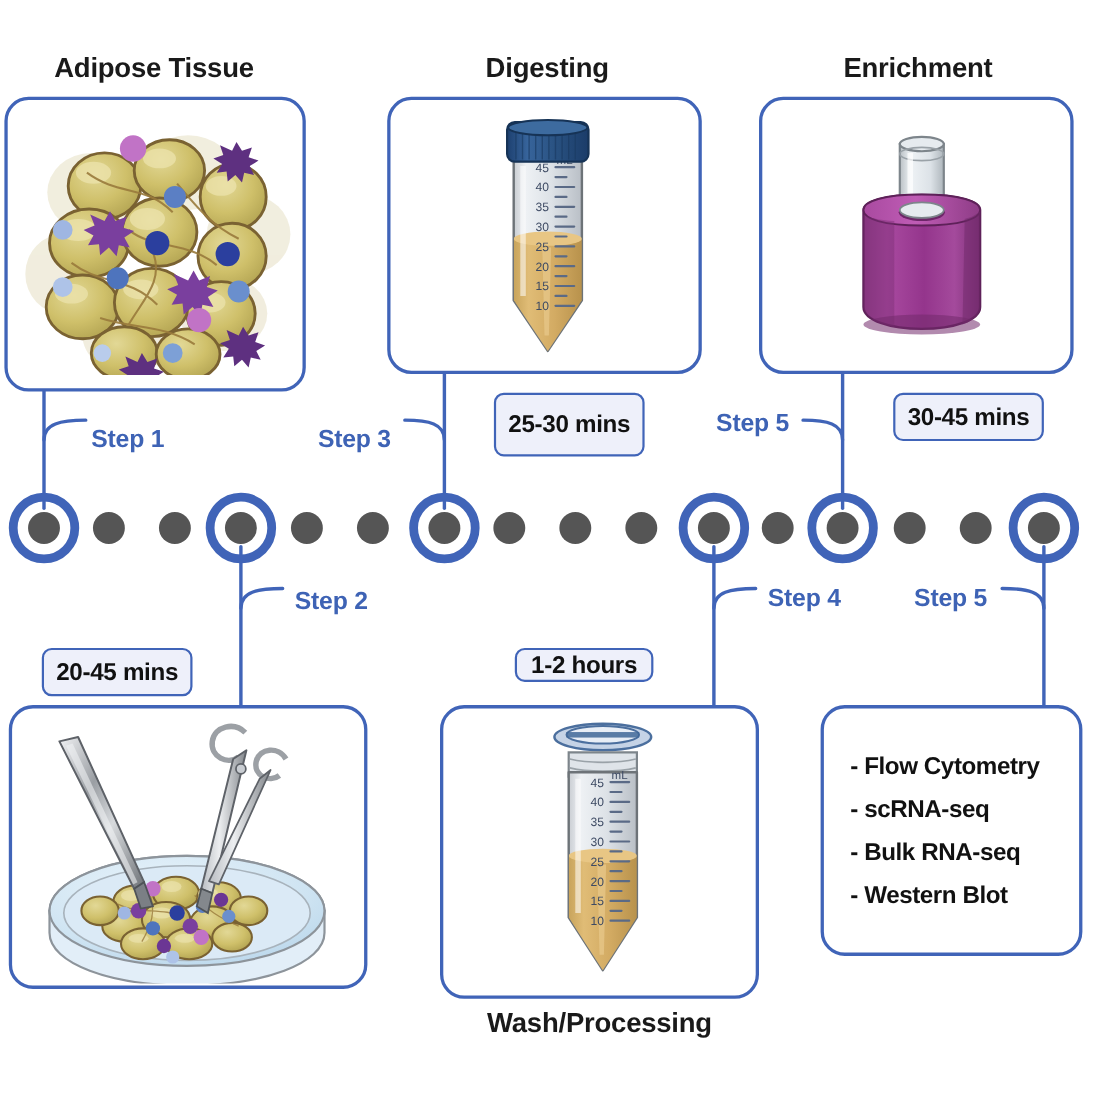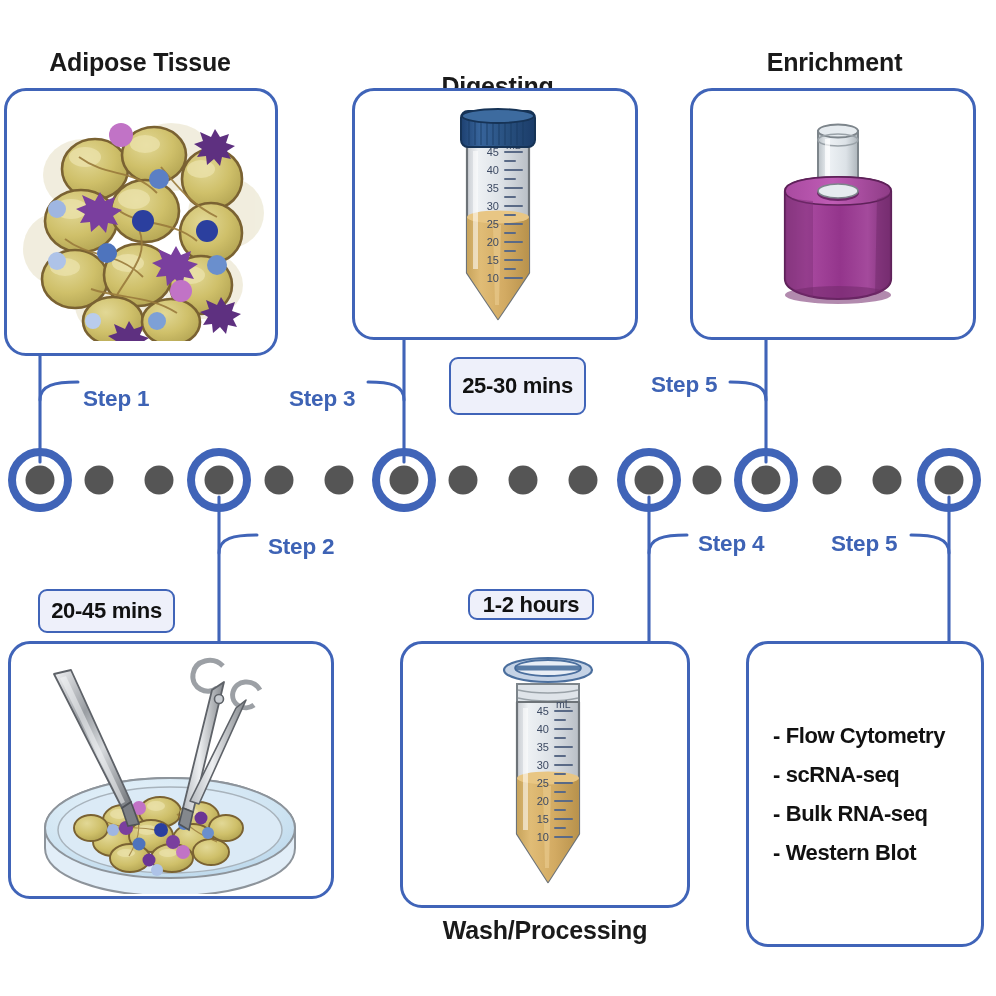--- a/index.html
+++ b/index.html
@@ -33,21 +33,21 @@
   }
   svg.layer{position:absolute;left:0;top:0;width:996px;height:996px;pointer-events:none;}
   .art{position:absolute;}
 </style>
 </head>
 <body>
 
 <div id="stage">
 
   <div class="panel-title" style="left:0;top:48px;width:280px;">Adipose Tissue</div>
-  <div class="panel-title" style="left:355px;top:48px;width:285px;margin-top:24px;">Digesting</div>
+  <div class="panel-title" style="left:355px;top:48px;width:285px;">Digesting</div>
   <div class="panel-title" style="left:692px;top:48px;width:285px;">Enrichment</div>
 
   <svg class="layer" viewBox="0 0 996 996">
     <g stroke="#4064b8" stroke-width="3.1" fill="none" stroke-linecap="round">
 
       <path d="M40,355 L40,462"></path>
       <path d="M40,400 C40,385 55,382 78,382" stroke-width="3.0"></path>
 
       <path d="M404,340 L404,462"></path>
       <path d="M404,400 C404,385 390,382 368,382" stroke-width="3.0"></path>
@@ -267,20 +267,21 @@
       <ellipse cx="83" cy="84" rx="21" ry="8" fill="#6d2668"></ellipse>
       <ellipse cx="83" cy="82" rx="20" ry="7" fill="#e6ebef" stroke="#7d858b" stroke-width="1.6"></ellipse>
 
       <path d="M30,86 L30,170 C30,178 44,185 58,188 L58,92 C44,91 34,89 30,86 Z" fill="#7c2f76" opacity="0.45"></path>
       <path d="M122,90 C130,88 134,85 136,83 L136,170 C136,178 128,183 120,186 Z" fill="#6f2a6a" opacity="0.5"></path>
       <ellipse cx="83" cy="186" rx="53" ry="9" fill="#72296c" opacity="0.55"></ellipse>
     </svg>
   </div>
 
   <div class="badge" style="left:449px;top:357px;width:137px;height:58px;">25-30 mins</div>
+  <div class="badge" style="left:812px;top:357px;width:137px;height:44px;">30-45 mins</div>
 
   <div class="steplabel" style="left:83px;top:386px;">Step 1</div>
   <div class="steplabel" style="left:289px;top:386px;">Step 3</div>
   <div class="steplabel" style="left:651px;top:372px;">Step 5</div>
 
   <svg class="layer" viewBox="0 0 996 996">
 
     <g fill="#555555">
       <circle cx="99" cy="480" r="14.5"></circle>
       <circle cx="159" cy="480" r="14.5"></circle>
@@ -485,20 +486,20 @@
         <text x="60" y="173">15</text>
           <text x="60" y="191">10</text>
       </g>
       <text x="67" y="58" fill="#3d4a63" font-family="Liberation Sans, sans-serif" font-size="10.5">mL</text>
       <path d="M34,58 L39,58 L39,180 L34,180 Z" fill="#ffffff" opacity="0.55"></path>
     </svg>
   </div>
 
   <div class="panel-title" style="left:400px;top:916px;width:290px;">Wash/Processing</div>
 
-  <div class="panel methods" style="left:746px;top:641px;width:238px;height:306px;padding-left:24px;">
+  <div class="panel methods" style="left:746px;top:641px;width:238px;height:228px;padding-left:24px;">
     <div class="method-item">- Flow Cytometry</div>
     <div class="method-item">- scRNA-seq</div>
     <div class="method-item">- Bulk RNA-seq</div>
     <div class="method-item">- Western Blot</div>
   </div>
 
 </div>
 
 </body></html>

